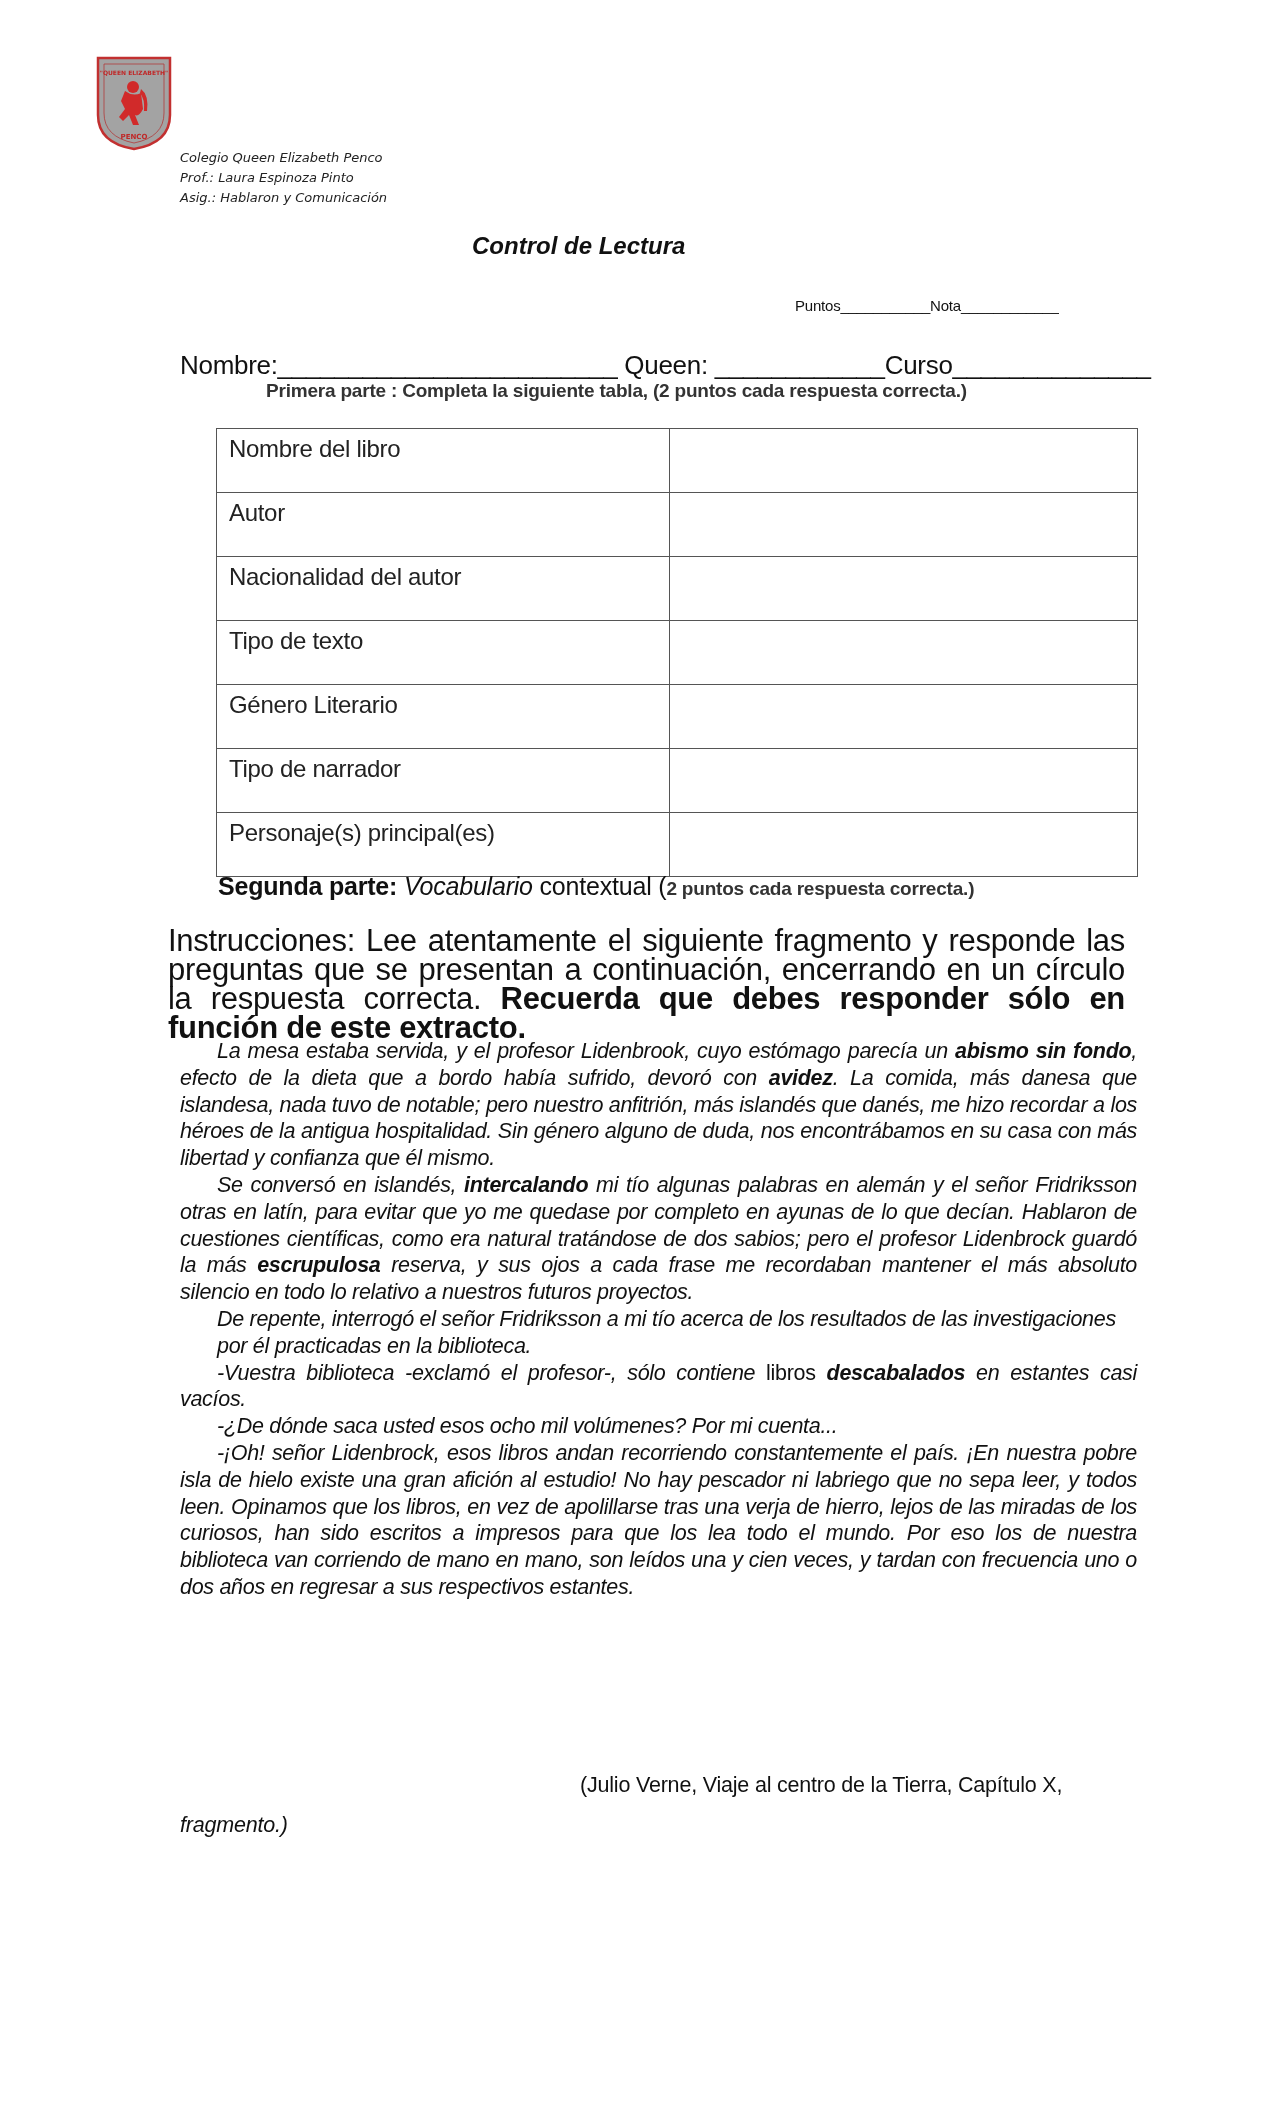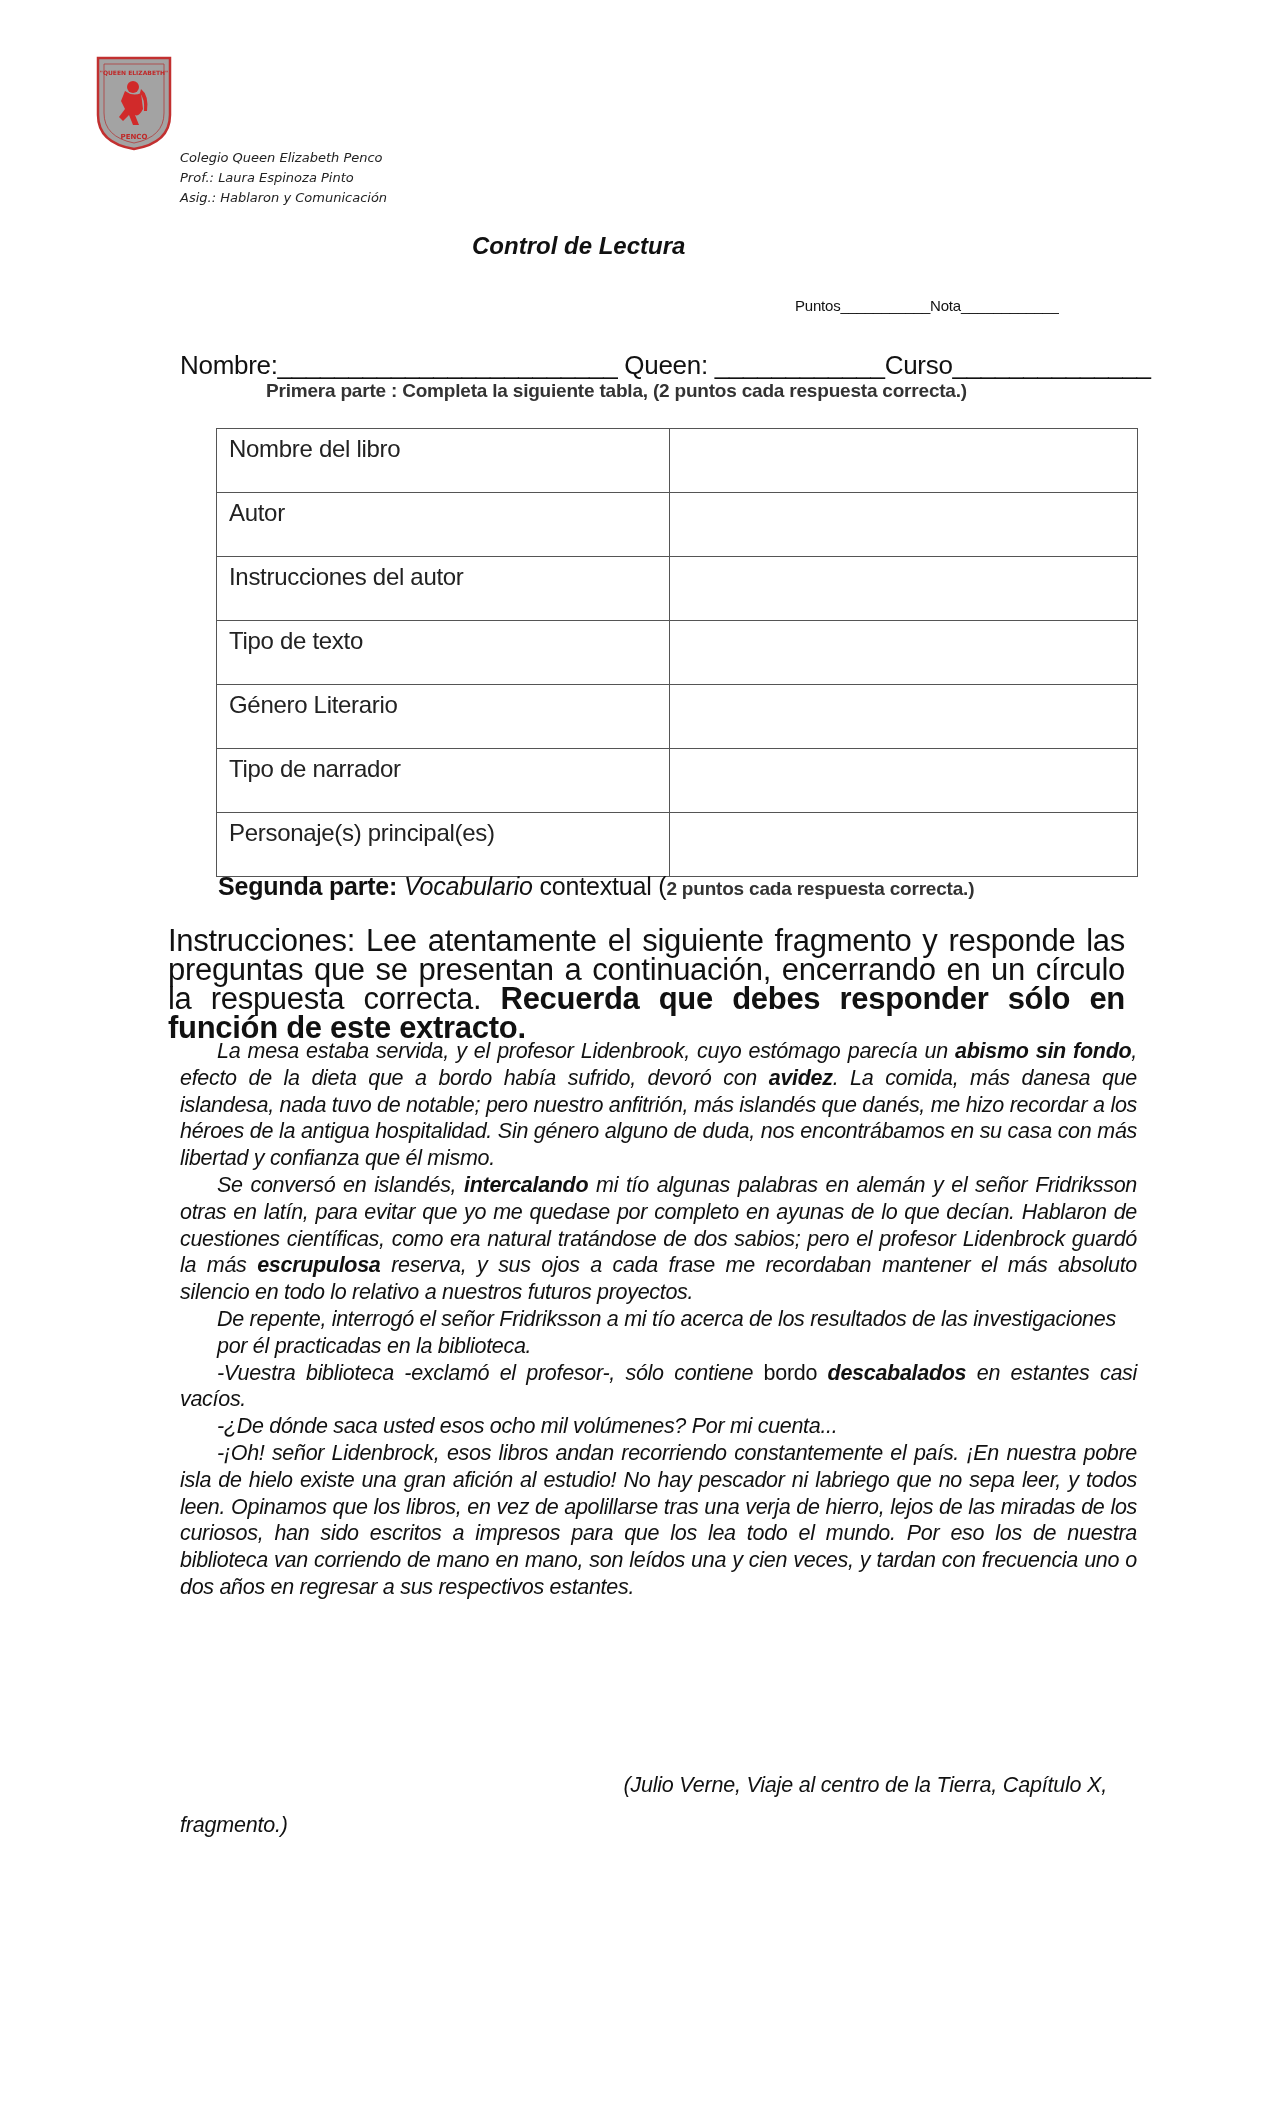--- a/index.html
+++ b/index.html
@@ -17,21 +17,21 @@
   .segunda { left:218px; top:872px; font-size:25px; letter-spacing:-0.2px; }
   .segunda .b { font-weight:bold; }
   .segunda .i { font-style:italic; }
   .segunda .s { font-size:19px; font-weight:bold; color:#333; }
   .instr { left:168px; top:926px; width:957px; font-size:31px; line-height:29px; text-align:justify; letter-spacing:-0.3px; }
   .instr .b { font-weight:bold; }
   .passage { left:180px; top:1038px; width:957px; font-size:21.5px; line-height:26.8px; font-style:italic; text-align:justify; letter-spacing:-0.3px; }
   .passage p { margin:0; text-indent:37px; }
   .passage b { font-weight:bold; }
   .passage .ni { font-style:normal; }
-  .cite { left:550px; top:1773px; width:557px; font-size:21.5px; font-style:italic; text-align:right; letter-spacing:-0.2px; }
+  .cite { left:580px; top:1773px; width:557px; font-size:21.5px; text-align:left; letter-spacing:-0.2px; }
   .cite2 { left:180px; top:1813px; font-size:21.5px; font-style:italic; letter-spacing:-0.2px; }
 </style>
 </head>
 <body>
 
 <svg class="abs logo" viewBox="0 0 78 96">
   <path d="M3 3 H75 V60 Q75 88 39 94 Q3 88 3 60 Z" fill="#a3a3a3" stroke="#c23030" stroke-width="2.5"></path>
   <path d="M9 9 H69 V58 Q69 82 39 88 Q9 82 9 58 Z" fill="none" stroke="#b03a3a" stroke-width="0.8"></path>
   <text x="39" y="20" font-size="6" text-anchor="middle" fill="#c02828" font-family="DejaVu Sans, sans-serif" font-weight="bold">"QUEEN ELIZABETH"</text>
   <text x="39" y="84" font-size="7" text-anchor="middle" fill="#c02828" font-family="DejaVu Sans, sans-serif" font-weight="bold">PENCO</text>
@@ -55,21 +55,21 @@
   <tbody>
       <tr>
         <td class="c1">Nombre del libro</td>
         <td></td>
       </tr>
   <tr>
         <td class="c1">Autor</td>
         <td></td>
       </tr>
   <tr>
-        <td class="c1">Instrucciones del autor</td>
+        <td class="c1">Nacionalidad del autor</td>
         <td></td>
       </tr>
   <tr>
         <td class="c1">Tipo de texto</td>
         <td></td>
       </tr>
   <tr>
         <td class="c1">Género Literario</td>
         <td></td>
       </tr>
@@ -89,19 +89,19 @@
 <div class="abs instr">
   <span>Instrucciones: Lee atentamente el siguiente  fragmento y responde las preguntas que se presentan a continuación, encerrando en un círculo la respuesta correcta.</span>
   <span class="b">Recuerda que debes  responder sólo en función de este extracto.</span>
 </div>
 
 <div class="abs passage">
   <p><span>La mesa estaba servida, y el profesor Lidenbrook, cuyo estómago parecía  un </span><b>abismo sin fondo</b><span>, efecto de la dieta que a bordo había sufrido, devoró con </span><b>avidez</b><span>. La comida, más danesa que islandesa, nada tuvo de notable; pero nuestro anfitrión, más islandés que danés, me hizo recordar a los héroes de la antigua hospitalidad. Sin género alguno de duda, nos  encontrábamos en su casa con más libertad y confianza que él mismo.</span></p>
   <p><span>Se conversó en islandés, </span><b>intercalando</b><span> mi tío algunas palabras en alemán y  el señor Fridriksson otras en latín, para evitar que yo me quedase por  completo en ayunas de lo que decían. Hablaron de cuestiones científicas,  como era natural tratándose de dos sabios; pero el profesor Lidenbrock  guardó la más </span><b>escrupulosa</b><span> reserva, y sus ojos a cada frase me recordaban  mantener el más absoluto silencio en todo lo relativo a nuestros futuros  proyectos.</span></p>
   <p>De repente, interrogó el señor Fridriksson a mi tío acerca de los resultados  de las investigaciones</p>
   <p>por él practicadas en la biblioteca.</p>
-  <p><span>-Vuestra biblioteca -exclamó el profesor-, sólo contiene </span><span class="ni">bordo</span><span> </span><b>descabalados</b><span>  en estantes casi vacíos.</span></p>
+  <p><span>-Vuestra biblioteca -exclamó el profesor-, sólo contiene </span><span class="ni">libros</span><span> </span><b>descabalados</b><span>  en estantes casi vacíos.</span></p>
   <p>-¿De dónde saca usted esos ocho mil volúmenes? Por mi cuenta...</p>
   <p>-¡Oh! señor Lidenbrock, esos libros andan recorriendo constantemente el  país. ¡En nuestra pobre isla de hielo existe una gran afición al estudio! No  hay pescador ni labriego que no sepa leer, y todos leen. Opinamos que los  libros, en vez de apolillarse tras una verja de hierro, lejos de las miradas de los curiosos, han sido escritos a impresos para que los lea todo el mundo.  Por eso los de nuestra biblioteca van corriendo de mano en mano, son  leídos una y cien veces, y tardan con frecuencia uno o dos años en regresar  a sus respectivos estantes.</p>
 </div>
 
 <div class="abs cite">(Julio Verne, Viaje al centro de la Tierra, Capítulo X,</div>
 <div class="abs cite2">fragmento.)</div>
 
 </body></html>

